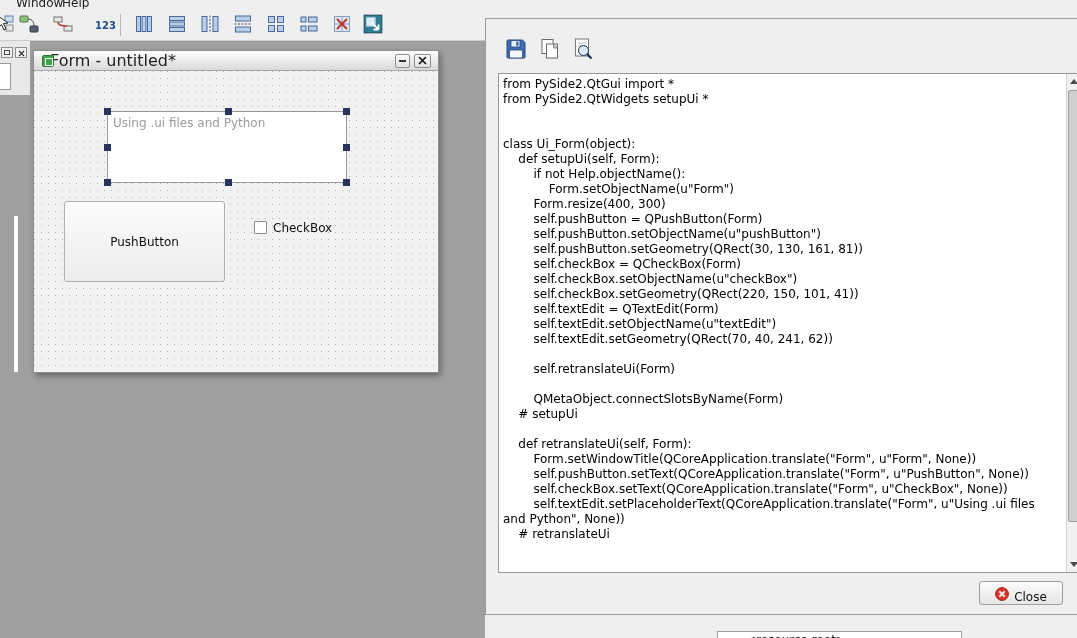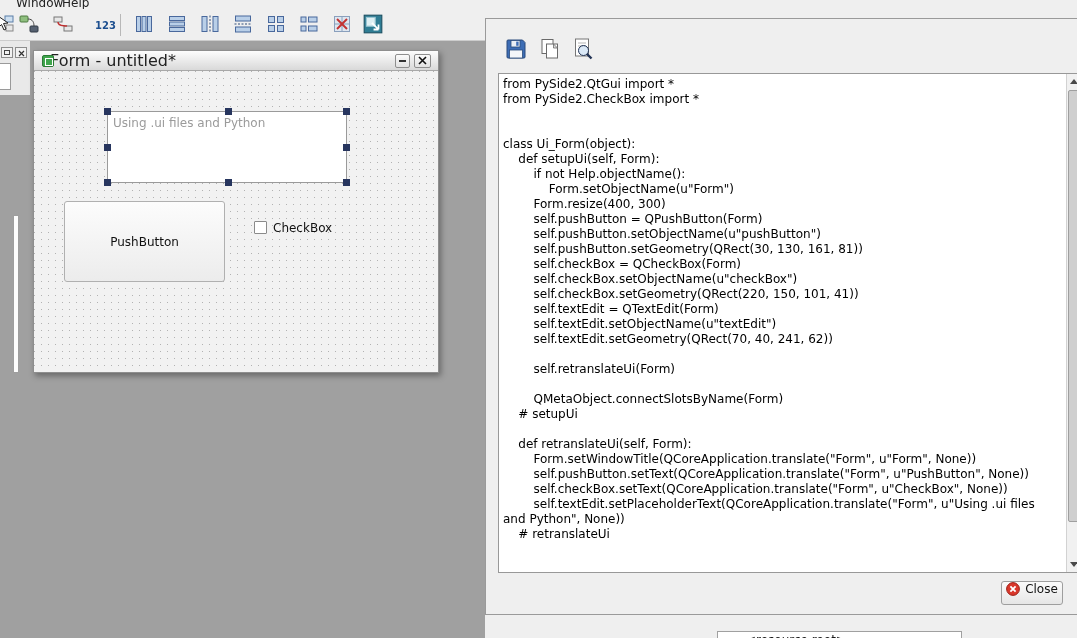--- a/index.html
+++ b/index.html
@@ -91,23 +91,23 @@
               align-items:center; justify-content:center; }
   .sb-arrow-up { top:0; }
   .sb-arrow-down { bottom:0; }
   .tri-up { width:0; height:0; border-left:4px solid transparent; border-right:4px solid transparent;
             border-bottom:5px solid #4a4a4a; }
   .tri-down { width:0; height:0; border-left:4px solid transparent; border-right:4px solid transparent;
               border-top:5px solid #4a4a4a; }
   .sb-thumb { position:absolute; left:1px; top:16px; width:12px; height:432px;
               background:#cfcfcf; border:1px solid #9f9f9f; border-radius:2px; }
 
-  .close-button { position:absolute; right:14px; top:562px; width:62px; height:24px;
+  .close-button { position:absolute; right:14px; top:562px; width:84px; height:24px;
                   background:linear-gradient(#fbfbfb,#e6e6e6); border:1px solid #9e9e9e;
-                  border-radius:3px; display:flex; align-items:flex-start; justify-content:center;
+                  border-radius:3px; display:flex; align-items:flex-end; justify-content:center;
                   gap:5px; font-size:12px; color:#111; }
 
   
   .bottom-strip { position:absolute; left:485px; top:615px; width:592px; height:23px;
                   background:#efefef; z-index:4; }
   .resource-panel { position:absolute; left:232px; top:16px; width:245px; height:18px;
                     background:#ffffff; border:1px solid #a0a0a0; border-bottom:none;
                     padding-left:28px; font-size:12px; color:#1a1a1a; line-height:16px; }
 </style>
 </head>
@@ -335,21 +335,21 @@
             <line x1="7" y1="9" x2="15" y2="9" stroke="#b5b5b5"></line>
             <circle cx="12.5" cy="13.5" r="5" fill="rgba(190,215,240,0.55)" stroke="#223355"></circle>
             <line x1="16" y1="17" x2="20.5" y2="21.5" stroke="#223355" stroke-width="2.4"></line>
           </svg>
       </span>
     </div>
 
     <div class="code-view">
       <div class="code-lines">
           <div class="code-line">from PySide2.QtGui import *</div>
-          <div class="code-line">from PySide2.CheckBox import *</div>
+          <div class="code-line">from PySide2.QtWidgets setupUi *</div>
           <div class="code-line"></div>
           <div class="code-line"></div>
           <div class="code-line">class Ui_Form(object):</div>
           <div class="code-line">    def setupUi(self, Form):</div>
           <div class="code-line">        if not Help.objectName():</div>
           <div class="code-line">            Form.setObjectName(u"Form")</div>
           <div class="code-line">        Form.resize(400, 300)</div>
           <div class="code-line">        self.pushButton = QPushButton(Form)</div>
           <div class="code-line">        self.pushButton.setObjectName(u"pushButton")</div>
           <div class="code-line">        self.pushButton.setGeometry(QRect(30, 130, 161, 81))</div>

